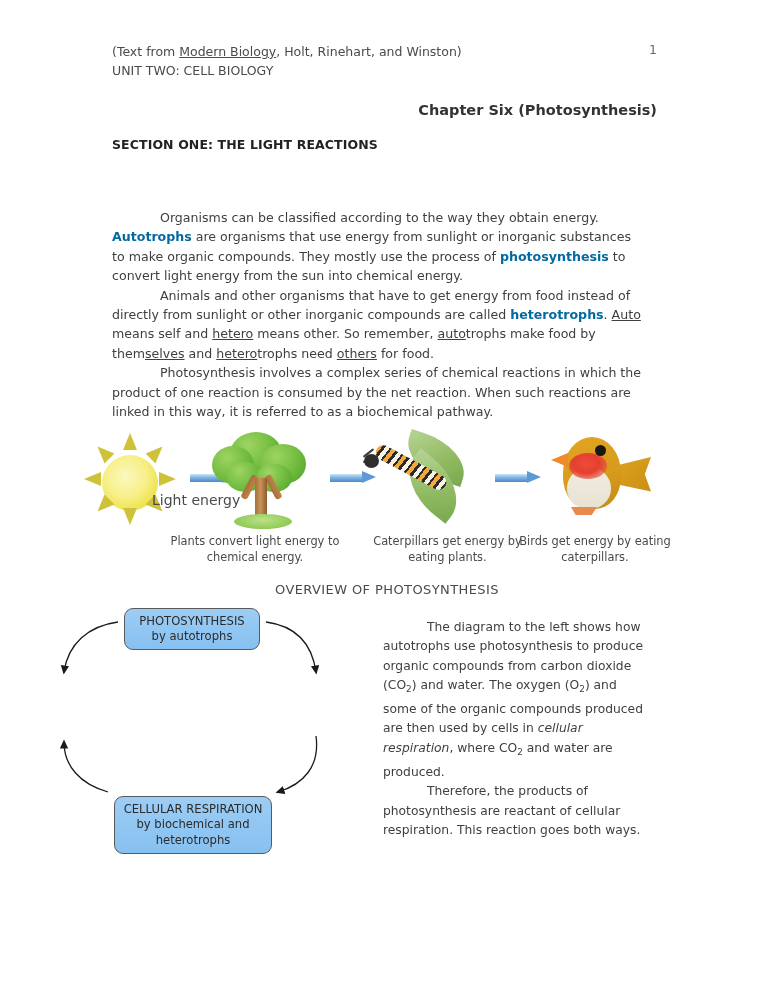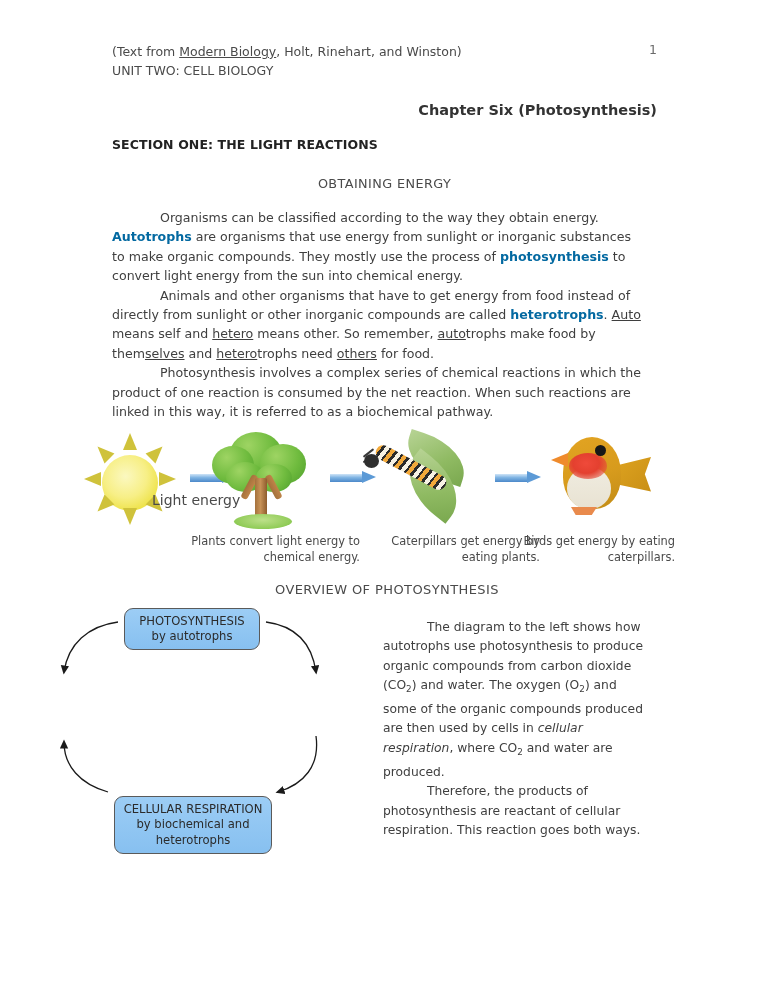--- a/index.html
+++ b/index.html
@@ -257,21 +257,21 @@
     width: 26px; height: 8px;
     background: #e98a4c;
     clip-path: polygon(0 0, 100% 0, 80% 100%, 18% 100%);
   }
 
   .caption {
     position: absolute;
     font-size: 11.4px;
     line-height: 15.5px;
     color: #4a4a4a;
-    text-align: right;
+    text-align: center;
   }
   .cap1 { left: 150px; top: 102px; width: 210px; }
   .cap2 { left: 355px; top: 102px; width: 185px; }
   .cap3 { left: 515px; top: 102px; width: 160px; }
 
   
   .overview-head {
     position: absolute;
     left: 275px;
     top: 582px;
@@ -341,21 +341,20 @@
 <div class="page">
 
   <div class="header">
     <div class="hdr-line"><span>(Text from </span><span class="u">Modern Biology</span><span>, Holt, Rinehart, and Winston)</span></div>
     <div class="hdr-line">UNIT TWO: CELL BIOLOGY</div>
     <div class="page-num">1</div>
   </div>
 
   <div class="chapter-title">Chapter Six (Photosynthesis)</div>
   <div class="section-head">SECTION ONE: THE LIGHT REACTIONS</div>
-  <div class="subsection-head">OBTAINING ENERGY</div>
 
   <div class="body-col">
     <p><span>Organisms can be classified according to the way they obtain energy. </span><b>Autotrophs</b><span> are organisms that use energy from sunlight or inorganic substances to make organic compounds.  They mostly use the process of </span><b>photosynthesis</b><span> to convert light energy from the sun into chemical energy.</span></p>
     <p><span>Animals and other organisms that have to get energy from food instead of directly from sunlight or other inorganic compounds are called </span><b>heterotrophs</b><span>.  </span><span class="u">Auto</span><span> means self and </span><span class="u">hetero</span><span> means other.  So remember, </span><span class="u">auto</span><span>trophs make food by them</span><span class="u">selves</span><span> and </span><span class="u">hetero</span><span>trophs need </span><span class="u">others</span><span> for food.</span></p>
     <p>Photosynthesis involves a complex series of chemical reactions in which the product of one reaction is consumed by the net reaction.  When such reactions are linked in this way, it is referred to as a biochemical pathway.</p>
   </div>
 
   <div class="illus">
 
     <div class="illus-item sun-wrap">

